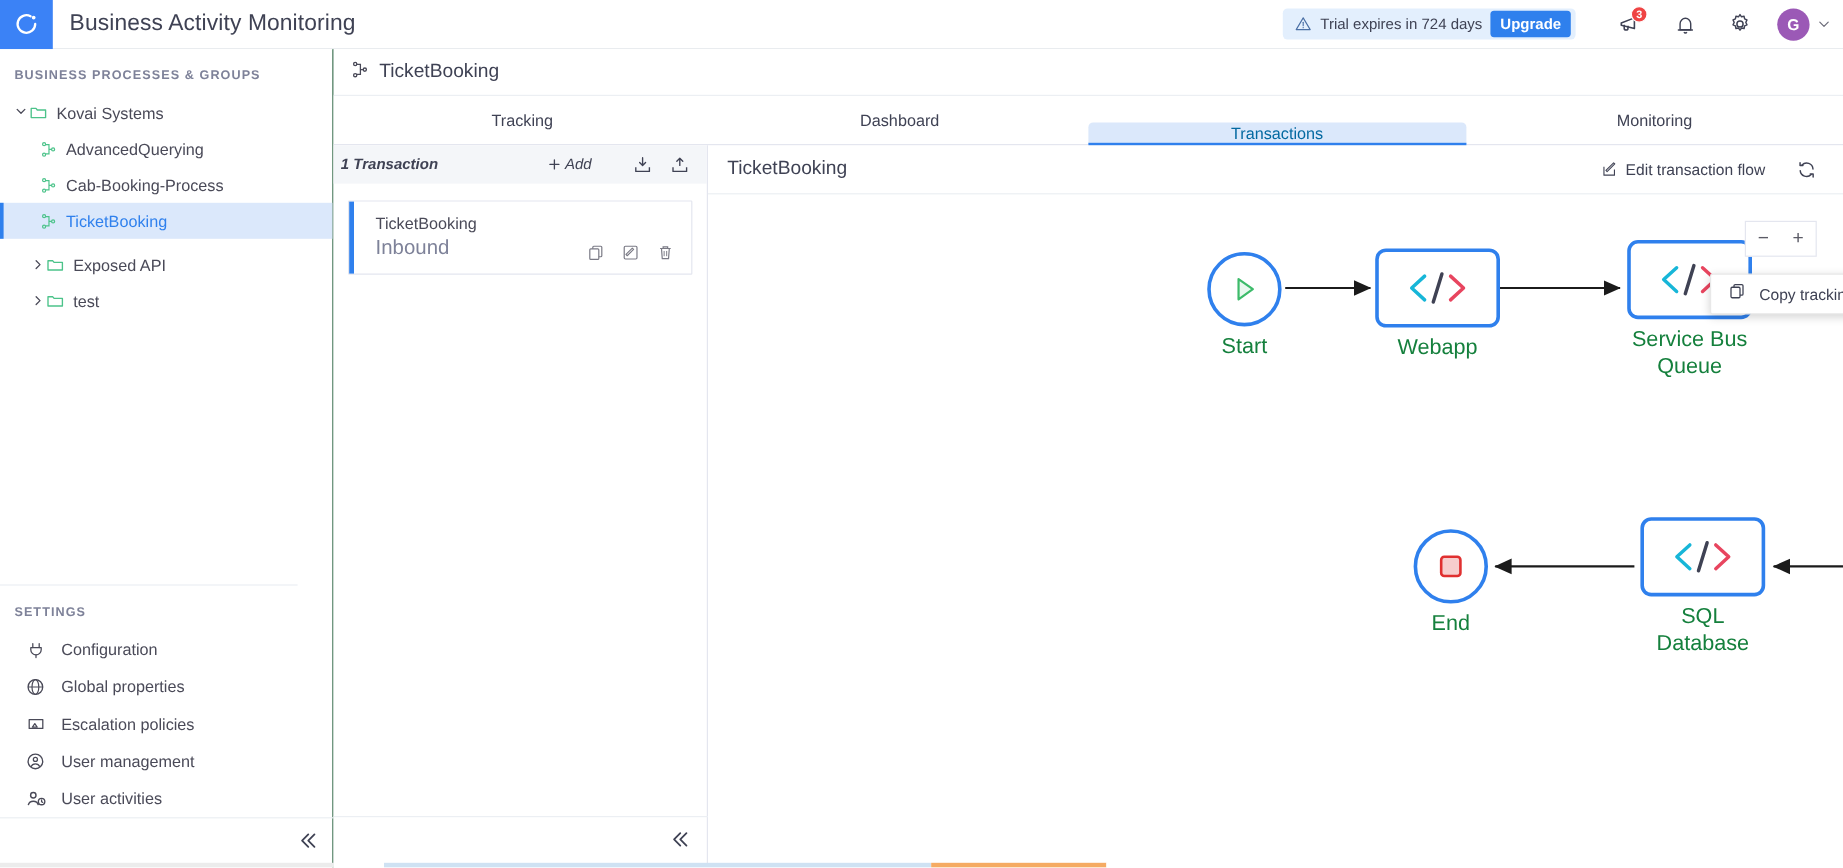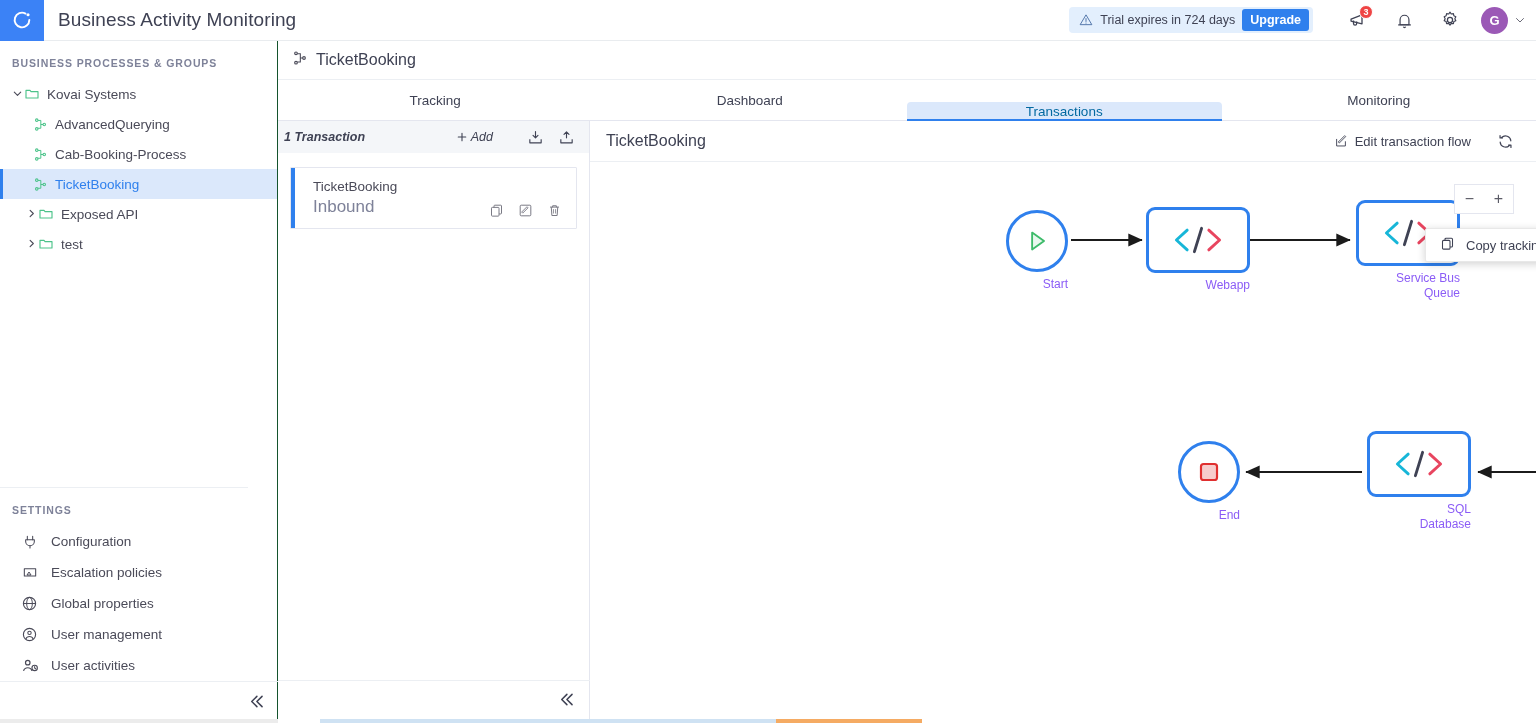--- a/index.html
+++ b/index.html
@@ -70,21 +70,21 @@
     padding: 16px 0 10px 12px; text-transform: uppercase;
   }
   .tree-row {
     display: flex; align-items: center; height: 30px; cursor: pointer;
     font-size: 13.5px; color: #4a4a58; position: relative;
   }
   .tree-row .chev { width: 14px; text-align: center; font-size: 11px; color: #555; flex: 0 0 14px; }
   .tree-row .folder { margin-right: 7px; display: flex; align-items: center; }
   .tree-row.lvl0 { padding-left: 10px; }
   .tree-row.lvl1 { padding-left: 33px; }
-  .tree-row.lvl1b { padding-left: 24px; }
+  .tree-row.lvl1b { padding-left: 24px; align-items: flex-end; }
   .tree-row.active {
     background: #dbe8fb; color: #2f80ed;
   }
   .tree-row.active::before {
     content: ""; position: absolute; left: 0; top: 0; width: 3px; height: 100%;
     background: #2f80ed;
   }
   .proc-icon { margin-right: 7px; display: flex; align-items: center; }
 
   .settings-block {
@@ -185,21 +185,21 @@
   .node { position: absolute; }
   .node-box {
     width: 104px; height: 66px; border: 3px solid #2f80ed; border-radius: 9px;
     background: #fff; display: flex; align-items: center; justify-content: center;
   }
   .node-circle {
     width: 62px; height: 62px; border: 3.5px solid #2f80ed; border-radius: 50%;
     background: #fff; display: flex; align-items: center; justify-content: center;
   }
   .node-label {
-    text-align: right; font-size: 12px; color: #8b5cf6; margin-top: 5px; line-height: 1.28;
+    text-align: center; font-size: 18px; color: #15803d; margin-top: 5px; line-height: 1.28;
     white-space: pre-line;
   }
 
   .ctx-menu {
     position: absolute; background: #fff; border: 1px solid #e8e8e8;
     box-shadow: 0 2px 8px rgba(0,0,0,.18); border-radius: 2px;
     display: flex; align-items: center; gap: 11px; padding: 0 22px 0 14px;
     height: 34px; z-index: 10;
   }
   .ctx-label { font-size: 13px; color: #3f4254; white-space: nowrap; }
@@ -356,37 +356,37 @@
             <path d="M8 3.5v5M16 3.5v5" stroke="#4a4a58" stroke-width="1.6" stroke-linecap="round"></path>
             <path d="M5.5 8.5h13v2.6a6.5 6.5 0 0 1-13 0z" fill="none" stroke="#4a4a58" stroke-width="1.6" stroke-linejoin="round"></path>
             <path d="M12 17.6V21" stroke="#4a4a58" stroke-width="1.6" stroke-linecap="round"></path>
           </svg>
         </span>
         <span>Configuration</span>
       </div>
 
       <div class="settings-row">
         <span class="s-ico">
-          <svg width="16" height="16" viewBox="0 0 24 24">
-            <path d="M3.5 5.5h17v11h-17z" fill="none" stroke="#4a4a58" stroke-width="1.6" stroke-linejoin="round"></path>
-            <path d="M7.5 15l3-4.5 3 4.5z" fill="none" stroke="#4a4a58" stroke-width="1.5" stroke-linejoin="round"></path>
-          </svg>
-        </span>
-        <span>Escalation policies</span>
-      </div>
-
-      <div class="settings-row">
-        <span class="s-ico">
           <svg width="17" height="17" viewBox="0 0 24 24">
             <circle cx="12" cy="12" r="8.6" fill="none" stroke="#4a4a58" stroke-width="1.6"></circle>
             <ellipse cx="12" cy="12" rx="4" ry="8.6" fill="none" stroke="#4a4a58" stroke-width="1.4"></ellipse>
             <line x1="3.4" y1="12" x2="20.6" y2="12" stroke="#4a4a58" stroke-width="1.4"></line>
           </svg>
         </span>
         <span>Global properties</span>
+      </div>
+
+      <div class="settings-row">
+        <span class="s-ico">
+          <svg width="16" height="16" viewBox="0 0 24 24">
+            <path d="M3.5 5.5h17v11h-17z" fill="none" stroke="#4a4a58" stroke-width="1.6" stroke-linejoin="round"></path>
+            <path d="M7.5 15l3-4.5 3 4.5z" fill="none" stroke="#4a4a58" stroke-width="1.5" stroke-linejoin="round"></path>
+          </svg>
+        </span>
+        <span>Escalation policies</span>
       </div>
 
       <div class="settings-row">
         <span class="s-ico">
           <svg width="17" height="17" viewBox="0 0 24 24">
             <circle cx="12" cy="12" r="8.6" fill="none" stroke="#4a4a58" stroke-width="1.6"></circle>
             <circle cx="12" cy="9.7" r="2.4" fill="none" stroke="#4a4a58" stroke-width="1.5"></circle>
             <path d="M6.8 18.4a5.6 5.6 0 0 1 10.4 0" fill="none" stroke="#4a4a58" stroke-width="1.5"></path>
           </svg>
         </span>

